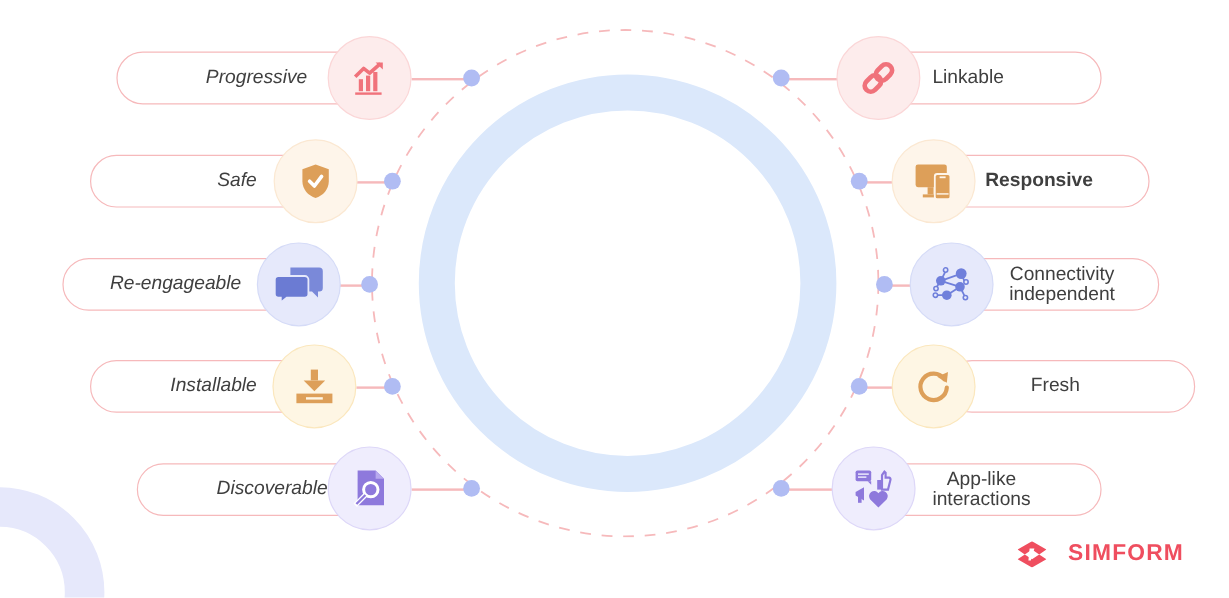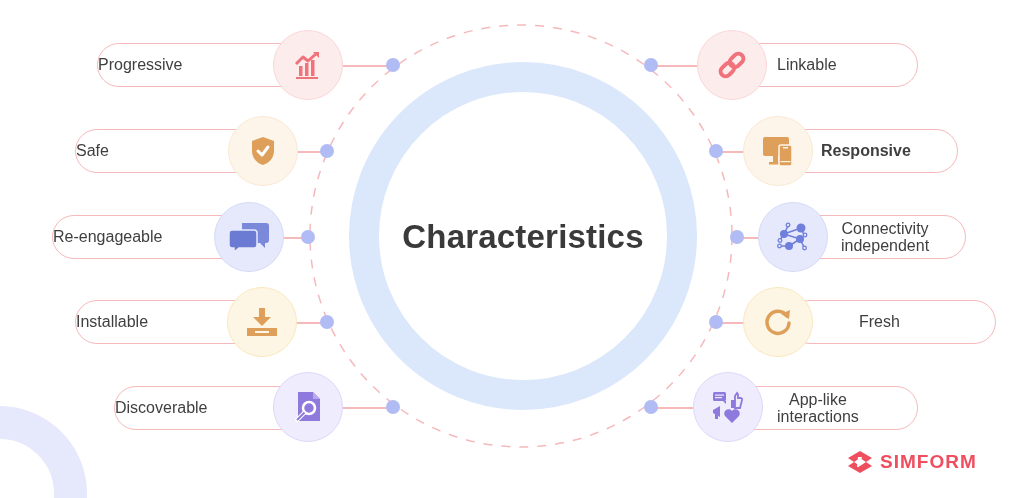--- a/index.html
+++ b/index.html
@@ -2,40 +2,39 @@
 <html><head>
 <meta charset="utf-8">
 <style>
   html, body { margin:0; padding:0; }
   body { width:1024px; height:498px; position:relative; overflow:hidden; background:#ffffff; font-family:"Liberation Sans", sans-serif; }
   .deco-arc { position:absolute; left:-88px; top:406px; width:175px; height:175px; border-radius:50%; border:33px solid #e6e8fb; box-sizing:border-box; }
   .dashed-ring { position:absolute; left:309px; top:24px; width:424px; height:424px; }
   .core-ring { position:absolute; left:349px; top:62px; width:348px; height:348px; border-radius:50%; border:30px solid #dbe8fb; box-sizing:border-box; background:#fff; }
   .title { position:absolute; left:349px; top:62px; width:348px; height:348px; display:flex; flex-direction:column; justify-content:center; align-items:center; text-align:center; color:#3a3a3a; font-weight:bold; font-size:33px; line-height:41px; letter-spacing:0.2px; }
   .pill { position:absolute; height:44px; border:1.5px solid #f6b9bb; border-radius:24px; background:#fff; box-sizing:border-box; display:flex; align-items:center; color:#3f3f3f; font-size:16px; }
-  .pill.left { padding-right:60px; }
+  .pill.left { justify-content:flex-end; padding-right:60px;font-style:italic; }
   .pill.right { justify-content:flex-start; padding-left:70px; }
   .pill .two { line-height:17px;text-align:center; }
   .icircle { position:absolute; width:70px; height:70px; border-radius:50%; box-sizing:border-box; display:flex; align-items:center; justify-content:center; }
   .connector { position:absolute; height:1.5px; background:#f6b9bb; }
   .dot { position:absolute; width:14px; height:14px; border-radius:50%; background:#b0bcf3; }
-  .brand { position:absolute; left:848px; top:451px; display:flex; align-items:center; gap:8px; color:#ef4e5f; font-weight:bold; font-size:19px; letter-spacing:1px; }
+  .brand { position:absolute; left:848px; top:451px; display:flex; align-items:center; gap:18px; color:#ef4e5f; font-weight:bold; font-size:19px; letter-spacing:1px; }
 </style>
 </head>
 <body>
 
 <div class="deco-arc"></div>
 
 <svg class="dashed-ring" viewBox="0 0 424 424">
   <circle cx="212" cy="212" r="211" fill="none" stroke="#f6b9bb" stroke-width="1.5" stroke-dasharray="9 9"></circle>
 </svg>
 
 <div class="core-ring"></div>
 <div class="title">
-  <div>Characteristics</div>
 </div>
 
 <div class="pill left" style="left:97px;top:43px;width:220px;">
   <span>Progressive</span>
 </div>
 <div class="connector" style="left:343px;top:65px;width:50px;"></div>
 <div class="dot" style="left:386px;top:58px;"></div>
 <div class="icircle" style="left:273px;top:30px;background:#fdecec;border:1.5px solid #fbd6d7;">
   <svg width="30" height="30" viewBox="0 0 30 30">
     <polyline points="3,14 10,7 15,11 24,3" fill="none" stroke="#f0727b" stroke-width="3" stroke-linejoin="round"></polyline>

